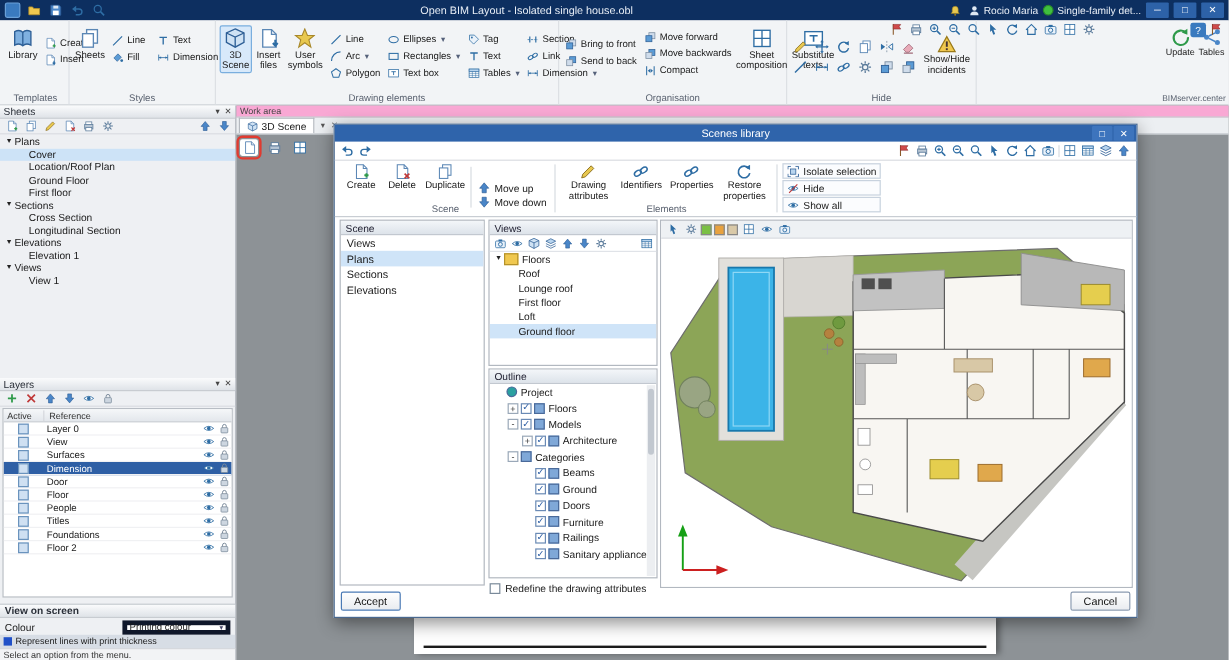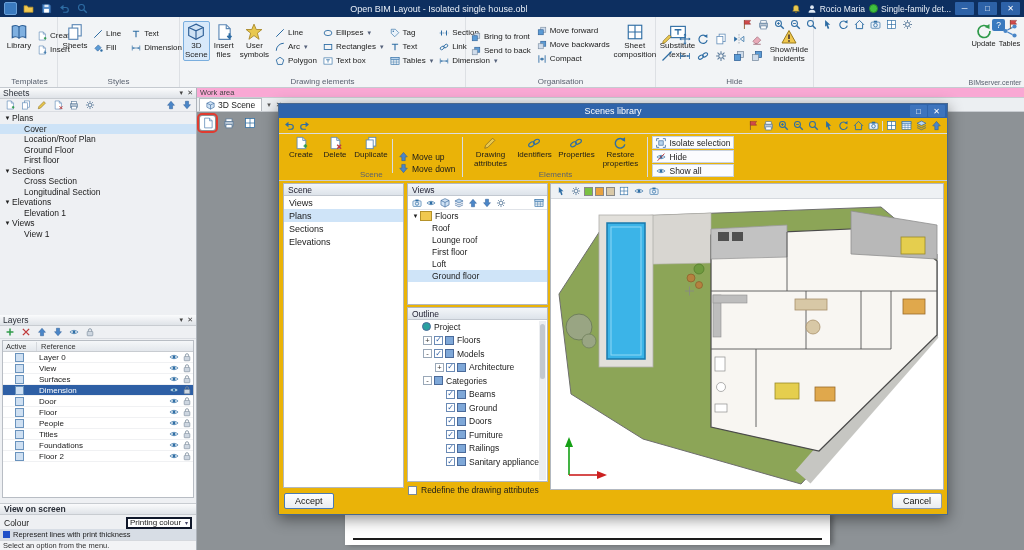--- a/index.html
+++ b/index.html
@@ -46,39 +46,39 @@
   .lthead{display:flex;height:10px;background:linear-gradient(#f5f7f9,#e3e7ec);border-bottom:1px solid #c8ccd1;font-size:7.5px;color:#333;align-items:center}
   .lthead .c1{width:34px;padding-left:3px;border-right:1px solid #d5d8dd;box-sizing:border-box}
   .lthead .c2{padding-left:4px}
   .lrow{display:flex;align-items:center;height:11px;font-size:8px;border-bottom:1px solid #f0f1f3;box-sizing:border-box}
   .lchk{width:7px;height:7px;background:#cfe0f2;border:1px solid #6a93bd;margin-left:12px;flex:none}
   .lname{margin-left:15px;flex:1;white-space:nowrap;overflow:hidden}
   .lic{width:13px;flex:none;display:flex;justify-content:center}
   .lrow.sel{background:#2e5fa5;color:#fff}
   .vos-h{position:absolute;left:0;right:0;height:12px;background:linear-gradient(#fafbfc,#dfe3e8);border-top:1px solid #c8ccd1;border-bottom:1px solid #c8ccd1;font-size:8.5px;font-weight:bold;display:flex;align-items:center;padding:0 4px;color:#2a2f38;box-sizing:border-box}
   .colour-row{position:absolute;left:0;right:0;height:13px;display:flex;align-items:center;padding:0 4px;gap:4px;font-size:8.5px;box-sizing:border-box}
-  .select{margin-left:auto;width:66px;height:12px;background:#fff;border:2px solid #0f172a;display:flex;align-items:center;font-size:8px;padding:0 2px;gap:2px;box-sizing:border-box}
+  .select{margin-left:auto;width:90px;height:12px;background:#fff;border:4px solid #0f172a;display:flex;align-items:center;font-size:8px;padding:0 2px;gap:2px;box-sizing:border-box}
   .select .car{margin-left:auto;font-size:6px;color:#446}
   .legend-row{position:absolute;left:0;right:0;height:11px;background:#d7dde5;display:flex;align-items:center;gap:3px;padding:0 3px;font-size:7.5px;white-space:nowrap;overflow:hidden;box-sizing:border-box}
   .bluesq{width:7px;height:7px;background:#2050c8;flex:none}
   .status-row{position:absolute;left:0;right:0;bottom:0;height:10px;background:#f2f3f5;display:flex;align-items:center;padding:0 3px;font-size:7.5px;color:#333;border-top:1px solid #d5d8dd;box-sizing:border-box}
 
   
   .warea{position:absolute;left:197px;top:88px;right:0;bottom:0;background:#8d9296}
   .wa-h{position:absolute;left:0;right:0;top:0;height:10px;background:#f9a8d4;border-bottom:1px solid #c8ccd1;font-size:7.5px;color:#444;display:flex;align-items:center;padding:0 3px;box-sizing:border-box}
   .wa-tabs{position:absolute;left:0;right:0;top:10px;height:14px;background:#eceff2;border-bottom:1px solid #c8ccd1;display:flex;align-items:flex-end;padding-left:2px;box-sizing:border-box}
   .wtab{display:flex;align-items:center;gap:3px;height:13px;background:#fff;border:1px solid #b5bac0;border-bottom:none;padding:0 6px;font-size:8.5px;box-sizing:border-box}
   .wtab-ic{font-size:7px;color:#555;margin-left:5px;align-self:center}
   .wa-tools{position:absolute;left:3px;top:27px;height:16px;display:flex;align-items:center;gap:6px}
   .hl{outline:2px solid #e03b30;outline-offset:1px;background:#fff}
   .sheet-strip{position:absolute;left:148px;top:427px;width:485px;height:30px;background:#fff;box-shadow:3px 0 5px rgba(0,0,0,.35)}
   .strip-line{position:absolute;left:8px;right:8px;bottom:5px;height:2px;background:#1c1c1c}
 
   
-  .dialog{position:absolute;left:278px;top:103px;width:670px;height:412px;background:#eab308;border:1px solid #49688f;box-shadow:0 4px 14px rgba(0,0,0,.45);z-index:5;box-sizing:border-box}
+  .dialog{position:absolute;left:278px;top:103px;width:670px;height:412px;background:#ffffff;border:1px solid #49688f;box-shadow:0 4px 14px rgba(0,0,0,.45);z-index:5;box-sizing:border-box}
   .dlg-title{position:absolute;left:0;right:0;top:0;height:14px;background:#2f64ab;color:#fff;display:flex;align-items:center;padding:0 2px}
   .dlg-title .t{position:absolute;left:0;right:0;text-align:center;font-size:9px}
   .dlg-title .btns{margin-left:auto;display:flex;gap:1px;z-index:1}
   .dlg-title .wbtn{background:#3d74bd;height:12px;width:17px}
   .dlg-toolbar{position:absolute;left:0;right:0;top:14px;height:16px;display:flex;align-items:center;padding:0 3px;border-bottom:1px solid #dadde2;box-sizing:border-box}
   .dlg-cmdbar{position:absolute;left:0;right:0;top:30px;height:47px;display:flex;align-items:stretch;padding:0 2px;border-bottom:1px solid #c8cdd3;box-sizing:border-box}
   .glet{position:relative;display:flex;gap:2px;padding:2px 4px 10px;box-sizing:border-box}
   .bb2{display:flex;flex-direction:column;align-items:center;gap:1px;font-size:8px;line-height:1.08;text-align:center}
   .sb2{display:flex;align-items:center;gap:3px;font-size:8.5px;height:15px;padding:0 2px;white-space:nowrap}
   .vsep{width:1px;background:#d8dce1;margin:3px 1px;flex:none}

